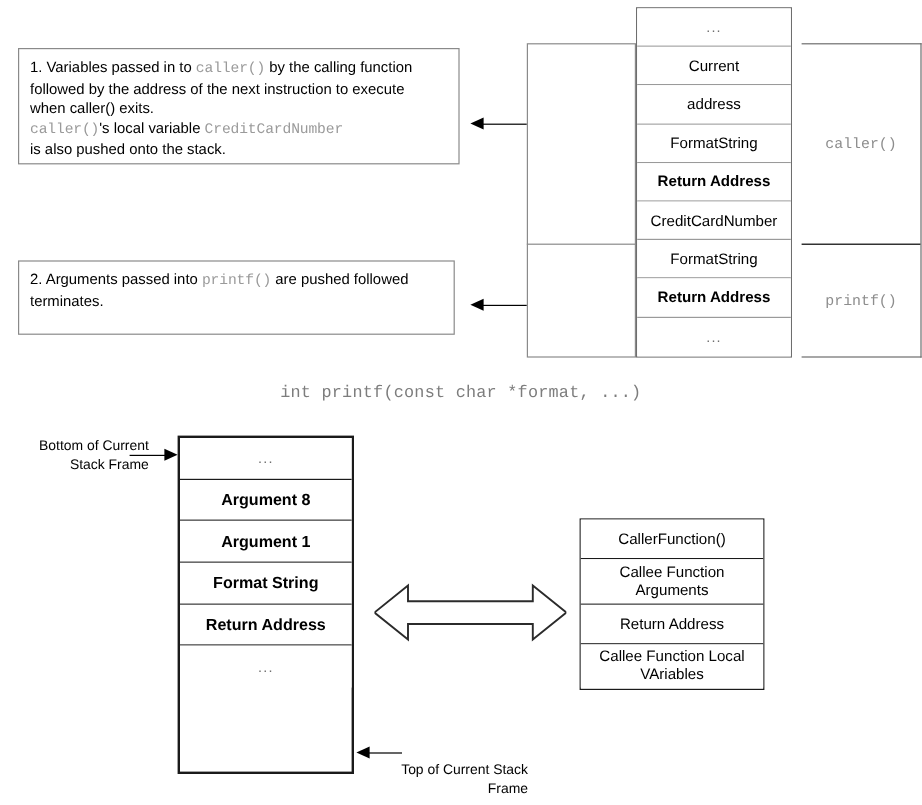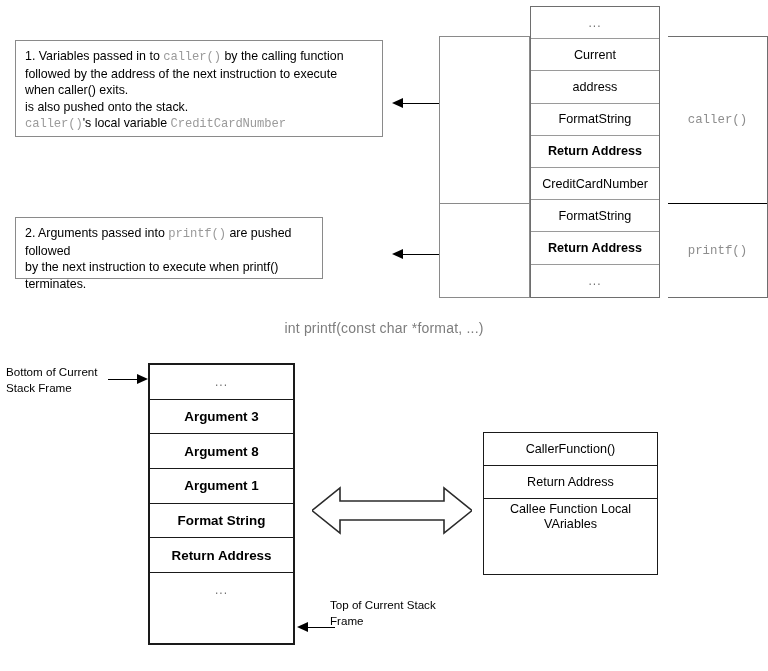--- a/index.html
+++ b/index.html
@@ -33,21 +33,21 @@
     color: #000000;
     padding: 7px 9px 23px 9px;
   }
   .note-box .mono {
     font-family: "Liberation Mono", monospace;
     color: #9a9a9a;
     font-size: 12.2px;
     letter-spacing: -0.1px;
   }
   #note-1 { left: 15px; top: 40px; width: 368px; height: 97px; }
-  #note-2 { left: 15px; top: 217px; width: 308px; height: 62px; }
+  #note-2 { left: 15px; top: 217px; width: 364px; height: 62px; }
 
   
   .arrow-left {
     position: absolute;
     height: 11px;
   }
   .arrow-left .shaft {
     position: absolute;
     left: 7px; right: 0; top: 5px;
     height: 1.4px;
@@ -144,21 +144,21 @@
     color: #8d8d8d;
   }
   #frame-labels .flabel.caller { height: 167px; border-bottom: 1.6px solid #000000; }
   #frame-labels .flabel.printf { height: 93px; }
 
   
   #signature {
     position: absolute;
     left: 0; top: 320px; width: 768px;
     text-align: center;
-    font-family: Liberation Sans, sans-serif;
+    font-family: Liberation Mono, monospace;
     font-size: 14px;
     color: #7d7d7d;
     letter-spacing: 0.2px;
   }
 
   
   #stack-bottom {
     left: 148px; top: 363px; width: 147px; height: 282px;
     border: 2px solid #1a1a1a;
   }
@@ -171,21 +171,21 @@
   #stack-bottom .cell:last-child { border-bottom: none; }
   #stack-bottom .cell.ellipsis {
     font-weight: normal;
     color: #6f6f6f;
     letter-spacing: 1px;
     font-size: 12px;
   }
 
   
   #stack-callee {
-    left: 483px; top: 432px; width: 175px; height: 143px;
+    left: 483px; top: 432px; width: 154px; height: 143px;
     border: 1.6px solid #1a1a1a;
   }
   #stack-callee .cell {
     border-bottom: 1.6px solid #1a1a1a;
     font-size: 12.6px;
     line-height: 15px;
     padding: 0 1px;
   }
   #stack-callee .cell:last-child { border-bottom: none; }
   #stack-callee .c1 { height: 33px; }
@@ -198,48 +198,47 @@
     position: absolute;
     left: 312px; top: 484px;
     width: 160px; height: 53px;
   }
 
   
   .edge-note {
     position: absolute;
     font-size: 11.6px;
     line-height: 15.5px;
-    text-align: left;
+    text-align: right;
     color: #000000;
   }
   #note-bottom-frame { left: 6px; top: 364px; width: 118px; }
-  #note-top-frame    { left: 330px; top: 597px; width: 110px; }
+  #note-top-frame    { left: 330px; top: 634px; width: 110px; }
 </style>
 </head>
 <body>
 
 <div class="stage">
 
   <div class="note-box" id="note-1">
     <div>
       <span>1. Variables passed in to </span><span class="mono">caller()</span><span> by the calling function</span>
     </div>
     <div>followed by the address of the next instruction to execute</div>
     <div>when caller() exits.</div>
-    <div>is also pushed onto the stack.</div>
     <div>
       <span class="mono">caller()</span><span>'s local variable </span><span class="mono">CreditCardNumber</span>
     </div>
+    <div>is also pushed onto the stack.</div>
   </div>
 
   <div class="note-box" id="note-2">
     <div>
       <span>2. Arguments passed into </span><span class="mono">printf()</span><span> are pushed followed</span>
     </div>
-    <div>by the next instruction to execute when printf()</div>
     <div>terminates.</div>
   </div>
 
   <div class="arrow-left" style="left:392px; top:98px; width:48px;">
     <div class="head"></div>
     <div class="shaft"></div>
   </div>
   <div class="arrow-left" style="left:392px; top:249px; width:48px;">
     <div class="head"></div>
     <div class="shaft"></div>
@@ -263,21 +262,20 @@
 
   <div id="frame-labels">
     <div class="flabel caller">caller()</div>
     <div class="flabel printf">printf()</div>
   </div>
 
   <div id="signature">int printf(const char *format, ...)</div>
 
   <div class="stack" id="stack-bottom">
     <div class="cell ellipsis">...</div>
-    <div class="cell">Argument 3</div>
     <div class="cell">Argument 8</div>
     <div class="cell">Argument 1</div>
     <div class="cell">Format String</div>
     <div class="cell">Return Address</div>
     <div class="cell ellipsis">...</div>
   </div>
 
   <div class="edge-note" id="note-bottom-frame">Bottom of Current Stack Frame</div>
   <div class="arrow-right" style="left:108px; top:374px; width:40px;">
     <div class="shaft"></div>
@@ -291,17 +289,18 @@
   </div>
 
   <div id="double-arrow">
     <svg width="160" height="53" viewBox="0 0 160 53" xmlns="http://www.w3.org/2000/svg">
       <polygon points="0,26.5 28,4 28,17 132,17 132,4 160,26.5 132,49 132,36 28,36 28,49" fill="#ffffff" stroke="#2b2b2b" stroke-width="1.6" stroke-linejoin="miter"></polygon>
     </svg>
   </div>
 
   <div class="stack" id="stack-callee">
     <div class="cell c1">CallerFunction()</div>
+    <div class="cell c2">Callee Function Arguments</div>
     <div class="cell c3">Return Address</div>
     <div class="cell c4">Callee Function Local VAriables</div>
   </div>
 
 </div>
 
 </body></html>

